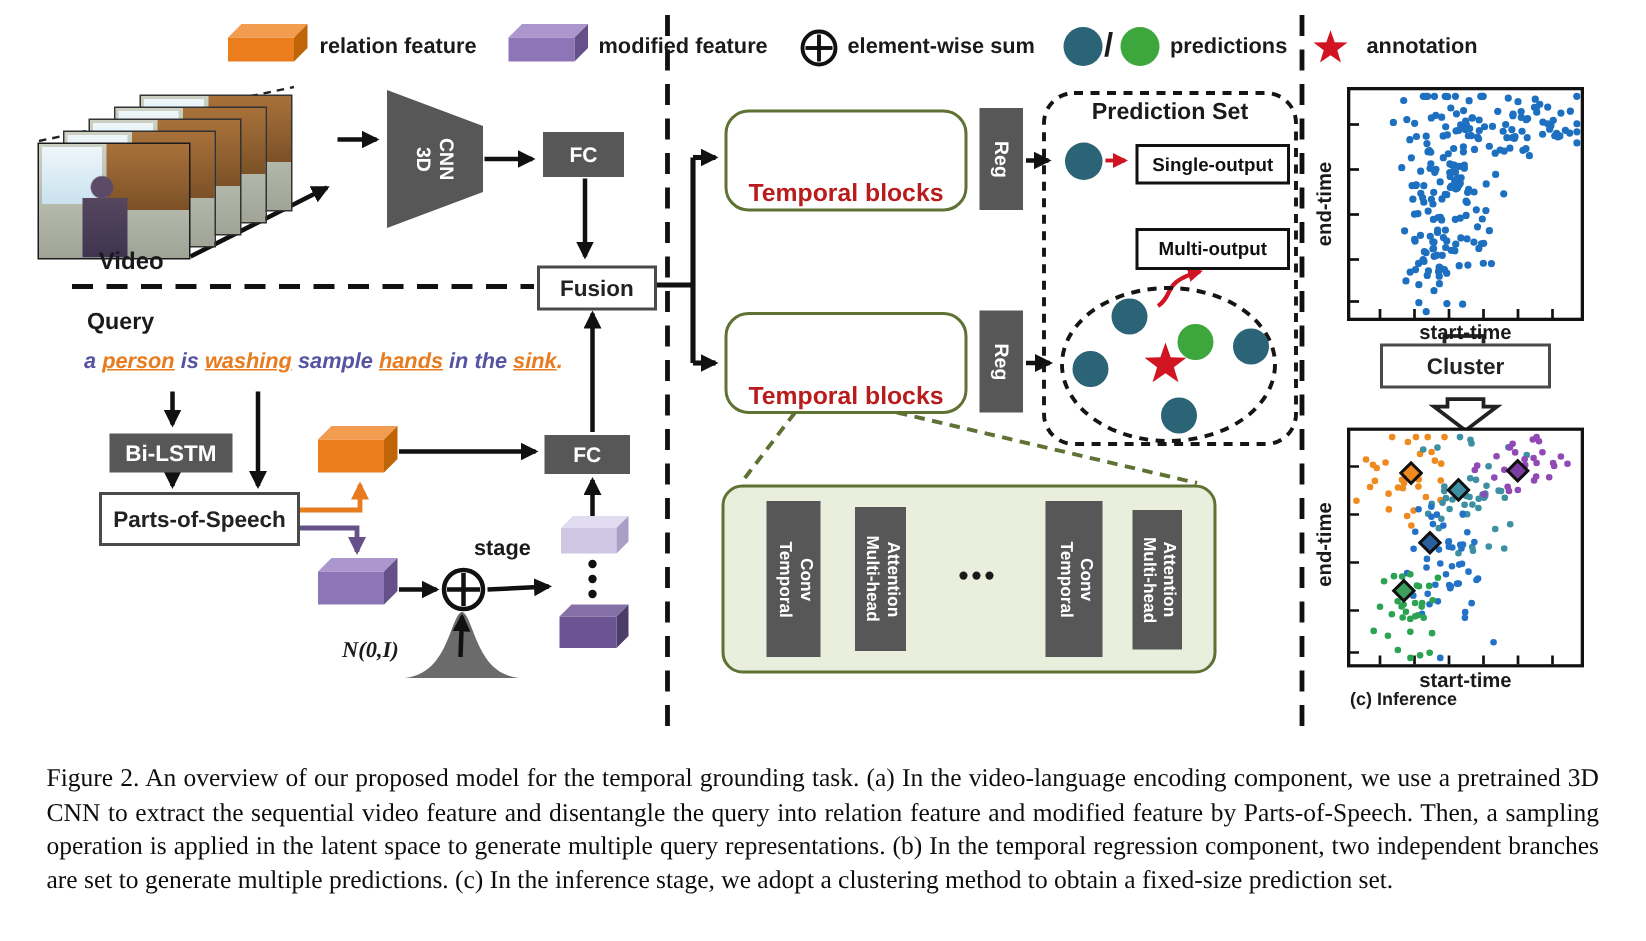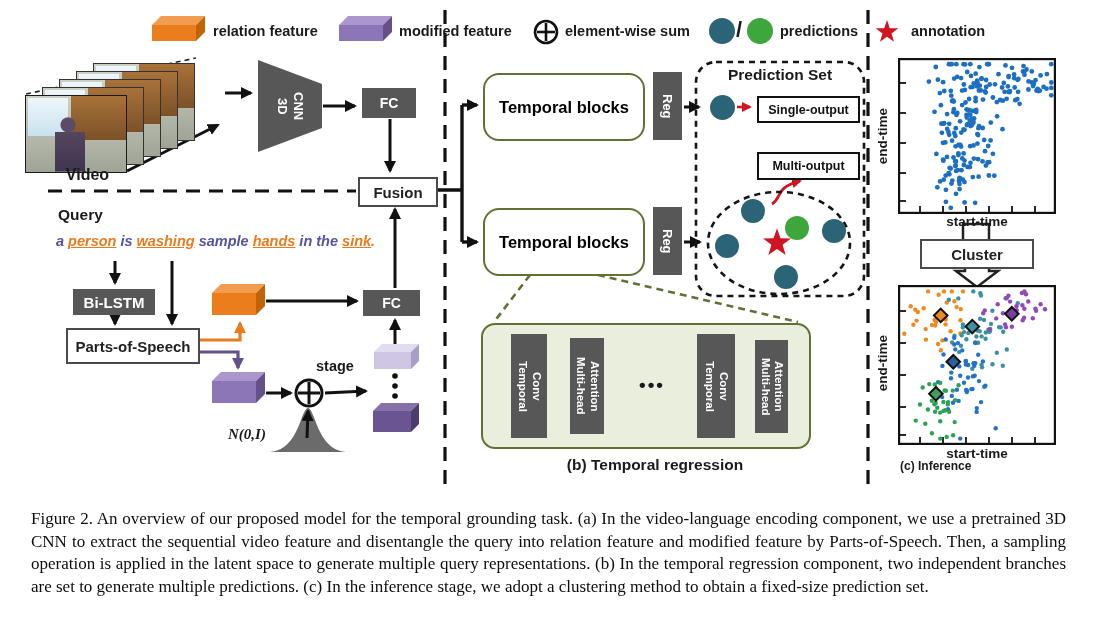--- a/index.html
+++ b/index.html
@@ -4,21 +4,21 @@
 <style>
   html,body{margin:0;padding:0;background:#fff;}
   .fig{position:relative;width:1097px;height:627px;background:#fff;font-family:"Liberation Sans",sans-serif;overflow:hidden;}
   .overlay{position:absolute;left:0;top:0;}
   
   .lbl{position:absolute;font-weight:bold;color:#1a1a1a;white-space:nowrap;}
   
   .dbox{position:absolute;background:var(--darkbox);color:#fff;font-weight:bold;display:flex;align-items:center;justify-content:center;}
   .wbox{position:absolute;background:#fff;border:2.5px solid #4a4a4a;color:#222;font-weight:bold;display:flex;align-items:center;justify-content:center;}
   .obox{position:absolute;background:#fff;border:2.2px solid #111;color:#111;font-weight:bold;display:flex;align-items:center;justify-content:center;}
-  .tblock{position:absolute;background:#fff;border:2.5px solid var(--olive);border-radius:16px;color:#000000;font-weight:bold;font-size:16.5px;display:flex;align-items:center;justify-content:center;}
+  .tblock{position:absolute;background:#fff;border:2.5px solid var(--olive);border-radius:16px;color:#b91c1c;font-weight:bold;font-size:16.5px;display:flex;align-items:flex-end;justify-content:center;}
   .vt{writing-mode:vertical-lr;text-orientation:mixed;line-height:1.2;text-align:center;}
   .vt span{display:block;}
   
   .cube3d{position:absolute;}
   .cube3d .cf{position:absolute;left:0;top:var(--d);width:var(--w);height:var(--h);background:var(--f);}
   .cube3d .ct{position:absolute;left:0;top:0;width:var(--w);height:var(--d);background:var(--t);transform:skewX(-45deg);transform-origin:bottom left;}
   .cube3d .cs{position:absolute;left:var(--w);top:var(--d);width:var(--d);height:var(--h);background:var(--s);transform:skewY(-45deg);transform-origin:0 0;}
   
   .dot{position:absolute;border-radius:50%;}
   
@@ -267,21 +267,20 @@
         <span>Conv</span>
       </div>
     </div>
   <div class="dbox" style="left:755px;top:340px;width:33px;height:93px;font-size:11.5px;">
       <div class="vt">
         <span>Multi-head</span>
         <span>Attention</span>
       </div>
     </div>
 
-  <div class="lbl" style="left:545px;top:456px;width:220px;text-align:center;font-size:15.5px;">(b) Temporal regression</div>
 
   <svg class="plot" width="158" height="156" style="left:898px;top:58px;">
     <rect x="1" y="1" width="156" height="154" fill="#fff" stroke="#111" stroke-width="2.4"></rect>
     <g stroke="#111" stroke-width="1.8">
       <line x1="22" y1="154" x2="22" y2="148"></line>
         <line x1="45" y1="154" x2="45" y2="148"></line>
         <line x1="68" y1="154" x2="68" y2="148"></line>
         <line x1="91" y1="154" x2="91" y2="148"></line>
         <line x1="114" y1="154" x2="114" y2="148"></line>
         <line x1="137" y1="154" x2="137" y2="148"></line>
@@ -515,21 +514,21 @@
       <circle cx="52.8" cy="149.8" r="2.4" fill="#1d6fc0"></circle>
       <circle cx="58.1" cy="112.9" r="2.4" fill="#1d6fc0"></circle>
       <circle cx="39.3" cy="129.3" r="2.4" fill="#1d6fc0"></circle>
       <circle cx="53.5" cy="125.6" r="2.4" fill="#1d6fc0"></circle>
       <circle cx="64.9" cy="121.7" r="2.4" fill="#1d6fc0"></circle>
       <circle cx="45.1" cy="101.6" r="2.4" fill="#1d6fc0"></circle>
     </svg>
   <div class="lbl rot-left" style="left:843px;top:128px;width:80px;height:16px;text-align:center;font-size:13.5px;">end-time</div>
   <div class="lbl" style="left:910px;top:214px;width:134px;text-align:center;font-size:13.5px;">start-time</div>
 
-  <div class="wbox" style="left:920px;top:239px;width:110px;height:26px;font-size:15px;border-width:2.5px;">
+  <div class="wbox" style="left:920px;top:229px;width:110px;height:26px;font-size:15px;border-width:2.5px;">
       <span>Cluster</span>
     </div>
 
   <svg class="plot" width="158" height="160" style="left:898px;top:285px;">
     <rect x="1" y="1" width="156" height="158" fill="#fff" stroke="#111" stroke-width="2.4"></rect>
     <g stroke="#111" stroke-width="1.8">
       <line x1="22" y1="158" x2="22" y2="152"></line>
         <line x1="45" y1="158" x2="45" y2="152"></line>
         <line x1="68" y1="158" x2="68" y2="152"></line>
         <line x1="91" y1="158" x2="91" y2="152"></line>

